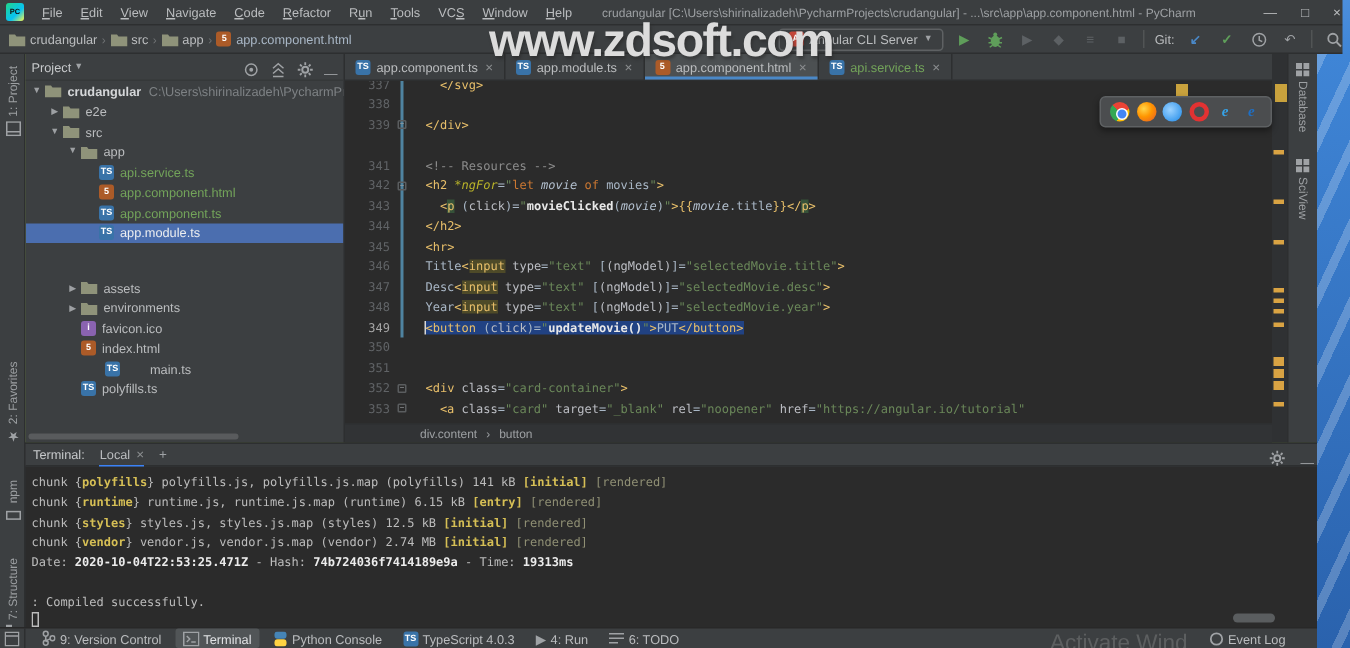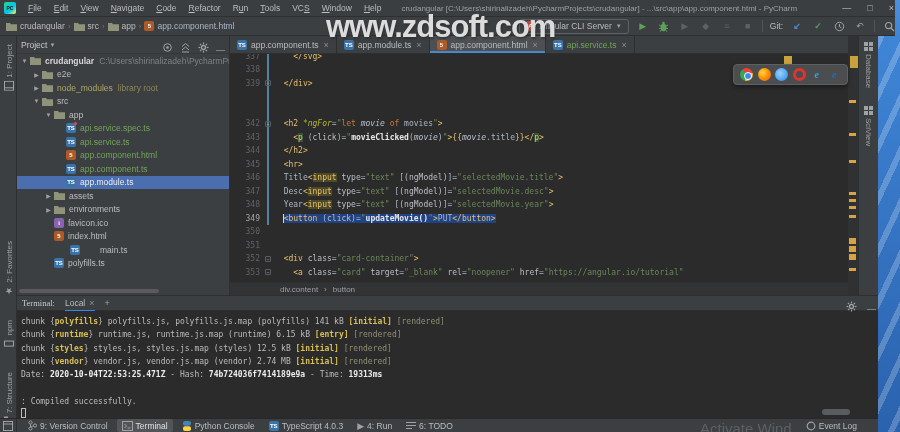--- a/index.html
+++ b/index.html
@@ -71,21 +71,21 @@
   #changebar{position:absolute;left:37px;top:0;width:2px;height:171px;background:#4f83a0;}
   #crumbbar{position:absolute;left:0;bottom:0;width:618px;height:13px;background:#313335;border-top:1px solid #2d2f30;display:flex;align-items:center;padding-left:50px;gap:6px;font-size:8px;color:#9da0a3;}
   
   #stripe{position:absolute;left:848px;top:0;width:10px;height:259px;background:#2f3133;}
   .smark{position:absolute;left:1px;width:7px;background:#d9a343;}
   #rightbar{position:absolute;left:858px;top:0;width:20px;height:259px;background:#3c3f41;border-left:1px solid #2d2f30;display:flex;flex-direction:column;align-items:center;gap:18px;padding-top:6px;}
   .vtab-r{writing-mode:vertical-rl;display:flex;align-items:center;gap:3px;font-size:8px;color:#9da0a3;white-space:nowrap;}
   
   #terminal{position:absolute;left:17px;top:295px;width:861px;height:123px;background:#2b2b2b;border-top:1px solid #2d2f30;}
   #term-header{height:15px;background:#3c3f41;display:flex;align-items:center;padding:0 5px;gap:10px;border-bottom:1px solid #2d2f30;}
-  #term-label{font-size:8.5px;color:#c8cacc;font-family:Liberation Serif, serif;}
+  #term-label{font-size:8.5px;color:#c8cacc;}
   #term-tab{display:flex;align-items:center;gap:4px;font-size:8.5px;color:#bbbdbf;border-bottom:1px solid #3b82f6;height:15px;}
   #term-right{position:absolute;right:24px;top:298px;display:flex;gap:10px;align-items:center;}
   #term-body{position:absolute;left:4px;top:16px;right:2px;bottom:0;overflow:hidden;}
   .tl{position:absolute;left:0;font:8px/13.3px "DejaVu Sans Mono",monospace;white-space:pre;}
   .tm-w{color:#bcbcbc}.tm-y{color:#d6bf55;font-weight:bold}.tm-g{color:#8f8f74}
   .tm-b{color:#ececec;font-weight:bold}.tm-l{color:#5394ce;text-decoration:underline}
   #term-cursor{position:absolute;width:5px;height:10px;border:1px solid #bcbcbc;}
   #term-scroll{position:absolute;right:28px;bottom:3px;width:28px;height:6px;background:#5a5d5f;border-radius:3px;}
   
   #statusbar{position:absolute;left:0;top:418px;width:878px;height:14px;background:#3c3f41;border-top:1px solid #282828;display:flex;align-items:center;font-size:8.5px;color:#bbbdbf;}
@@ -281,99 +281,78 @@
             <span class="tr-ico">
               <span class="ic">
                 <svg width="11" height="9" viewBox="0 0 11 9">
                   <path d="M0 1h4l1 1.3h6V9H0z" fill="#8f937a"></path>
                 </svg>
               </span>
             </span>
             <span class="tr-label  ">e2e</span>
           </div>
           <div class="tree-row" style="padding-left: 14px;">
-            <span class="tr-arrow">▶</span>
+            <span class="tr-arrow">▼</span>
             <span class="tr-ico">
               <span class="ic">
                 <svg width="11" height="9" viewBox="0 0 11 9">
                   <path d="M0 1h4l1 1.3h6V9H0z" fill="#8f937a"></path>
                 </svg>
               </span>
             </span>
-            <span class="tr-label olive ">node_modules</span>
-            <span class="tr-sub olive">library root</span>
-          </div>
-          <div class="tree-row" style="padding-left: 14px;">
+            <span class="tr-label  ">src</span>
+          </div>
+          <div class="tree-row" style="padding-left: 26px;">
             <span class="tr-arrow">▼</span>
             <span class="tr-ico">
               <span class="ic">
                 <svg width="11" height="9" viewBox="0 0 11 9">
                   <path d="M0 1h4l1 1.3h6V9H0z" fill="#8f937a"></path>
                 </svg>
               </span>
             </span>
-            <span class="tr-label  ">src</span>
-          </div>
-          <div class="tree-row" style="padding-left: 26px;">
-            <span class="tr-arrow">▼</span>
-            <span class="tr-ico">
-              <span class="ic">
-                <svg width="11" height="9" viewBox="0 0 11 9">
-                  <path d="M0 1h4l1 1.3h6V9H0z" fill="#8f937a"></path>
-                </svg>
-              </span>
-            </span>
             <span class="tr-label  ">app</span>
           </div>
           <div class="tree-row" style="padding-left: 38px;">
             <span class="tr-arrow"></span>
             <span class="tr-ico">
               <span class="ic">
-                <span class="fb fb-ts">TS<i class="specdot"></i></span>
-              </span>
-            </span>
-            <span class="tr-label green ">api.service.spec.ts</span>
+                <span class="fb fb-ts">TS</span>
+              </span>
+            </span>
+            <span class="tr-label green ">api.service.ts</span>
           </div>
           <div class="tree-row" style="padding-left: 38px;">
             <span class="tr-arrow"></span>
             <span class="tr-ico">
               <span class="ic">
+                <span class="fb fb-html">5</span>
+              </span>
+            </span>
+            <span class="tr-label green ">app.component.html</span>
+          </div>
+          <div class="tree-row" style="padding-left: 38px;">
+            <span class="tr-arrow"></span>
+            <span class="tr-ico">
+              <span class="ic">
                 <span class="fb fb-ts">TS</span>
               </span>
             </span>
-            <span class="tr-label green ">api.service.ts</span>
-          </div>
-          <div class="tree-row" style="padding-left: 38px;">
-            <span class="tr-arrow"></span>
-            <span class="tr-ico">
-              <span class="ic">
-                <span class="fb fb-html">5</span>
-              </span>
-            </span>
-            <span class="tr-label green ">app.component.html</span>
-          </div>
-          <div class="tree-row" style="padding-left: 38px;">
+            <span class="tr-label green ">app.component.ts</span>
+          </div>
+          <div class="tree-row sel" style="padding-left: 38px;">
             <span class="tr-arrow"></span>
             <span class="tr-ico">
               <span class="ic">
                 <span class="fb fb-ts">TS</span>
               </span>
             </span>
-            <span class="tr-label green ">app.component.ts</span>
-          </div>
-          <div class="tree-row sel" style="padding-left: 38px;">
-            <span class="tr-arrow"></span>
-            <span class="tr-ico">
-              <span class="ic">
-                <span class="fb fb-ts">TS</span>
-              </span>
-            </span>
             <span class="tr-label  ">app.module.ts</span>
           </div>
-          <div class="tree-row" style="padding-left: 26px;">
+          <div class="tree-row" style="padding-left: 26px; margin-top: 23px;">
             <span class="tr-arrow">▶</span>
             <span class="tr-ico">
               <span class="ic">
                 <svg width="11" height="9" viewBox="0 0 11 9">
                   <path d="M0 1h4l1 1.3h6V9H0z" fill="#8f937a"></path>
                 </svg>
               </span>
             </span>
             <span class="tr-label  ">assets</span>
           </div>
@@ -457,20 +436,21 @@
             </span>
             <span class="tx green">api.service.ts</span>
             <span class="close">×</span>
           </div>
         </div>
       <div id="code">
         <div id="changebar"></div>
       <div class="cl" style="top: -4.5px;"><span class="ln ">337</span><span class="foldc"></span><span class="ltx"><span class="tk-x">    </span><span class="tk-t">&lt;/svg&gt;</span></span></div>
           <div class="cl" style="top: 9px;"><span class="ln ">338</span><span class="foldc"></span><span class="ltx"></span></div>
           <div class="cl" style="top: 22.5px;"><span class="ln ">339</span><span class="foldc"><span class="foldbox">−</span></span><span class="ltx"><span class="tk-x">  </span><span class="tk-t">&lt;/div&gt;</span></span></div>
+          <div class="cl" style="top: 49.5px;"><span class="ln ">341</span><span class="foldc"></span><span class="ltx"><span class="tk-x">  </span><span class="tk-c">&lt;!-- Resources --&gt;</span></span></div>
           <div class="cl" style="top: 63px;"><span class="ln ">342</span><span class="foldc"><span class="foldbox">−</span></span><span class="ltx"><span class="tk-x">  </span><span class="tk-t">&lt;h2 </span><span class="tk-d">*ngFor</span><span class="tk-x">=</span><span class="tk-s">"</span><span class="tk-k">let </span><span class="tk-v">movie</span><span class="tk-k"> of </span><span class="tk-x">movies</span><span class="tk-s">"</span><span class="tk-t">&gt;</span></span></div>
           <div class="cl" style="top: 76.5px;"><span class="ln ">343</span><span class="foldc"></span><span class="ltx"><span class="tk-x">    </span><span class="tk-t">&lt;</span><span class="tk-tm">p</span><span class="tk-x"> (</span><span class="tk-a">click</span><span class="tk-x">)=</span><span class="tk-s">"</span><span class="tk-f">movieClicked</span><span class="tk-x">(</span><span class="tk-v">movie</span><span class="tk-x">)</span><span class="tk-s">"</span><span class="tk-t">&gt;</span><span class="tk-t">{{</span><span class="tk-v">movie</span><span class="tk-x">.title</span><span class="tk-t">}}</span><span class="tk-t">&lt;/</span><span class="tk-tm">p</span><span class="tk-t">&gt;</span></span></div>
           <div class="cl" style="top: 90px;"><span class="ln ">344</span><span class="foldc"></span><span class="ltx"><span class="tk-x">  </span><span class="tk-t">&lt;/h2&gt;</span></span></div>
           <div class="cl" style="top: 103.5px;"><span class="ln ">345</span><span class="foldc"></span><span class="ltx"><span class="tk-x">  </span><span class="tk-t">&lt;hr&gt;</span></span></div>
           <div class="cl" style="top: 117px;"><span class="ln ">346</span><span class="foldc"></span><span class="ltx"><span class="tk-x">  Title</span><span class="tk-t">&lt;</span><span class="tk-hi">input</span><span class="tk-x"> </span><span class="tk-a">type</span><span class="tk-x">=</span><span class="tk-s">"text"</span><span class="tk-x"> [</span><span class="tk-a">(ngModel)</span><span class="tk-x">]=</span><span class="tk-s">"selectedMovie.title"</span><span class="tk-t">&gt;</span></span></div>
           <div class="cl" style="top: 130.5px;"><span class="ln ">347</span><span class="foldc"></span><span class="ltx"><span class="tk-x">  Desc</span><span class="tk-t">&lt;</span><span class="tk-hi">input</span><span class="tk-x"> </span><span class="tk-a">type</span><span class="tk-x">=</span><span class="tk-s">"text"</span><span class="tk-x"> [</span><span class="tk-a">(ngModel)</span><span class="tk-x">]=</span><span class="tk-s">"selectedMovie.desc"</span><span class="tk-t">&gt;</span></span></div>
           <div class="cl" style="top: 144px;"><span class="ln ">348</span><span class="foldc"></span><span class="ltx"><span class="tk-x">  Year</span><span class="tk-t">&lt;</span><span class="tk-hi">input</span><span class="tk-x"> </span><span class="tk-a">type</span><span class="tk-x">=</span><span class="tk-s">"text"</span><span class="tk-x"> [</span><span class="tk-a">(ngModel)</span><span class="tk-x">]=</span><span class="tk-s">"selectedMovie.year"</span><span class="tk-t">&gt;</span></span></div>
           <div class="cl" style="top: 157.5px;"><span class="ln cur">349</span><span class="foldc"></span><span class="ltx"><span class="tk-x">  </span><span class="selbg"><span class="tk-t">&lt;button</span><span class="tk-x"> (</span><span class="tk-a">click</span><span class="tk-x">)=</span><span class="tk-s">"</span><span class="tk-f">updateMovie()</span><span class="tk-s">"</span><span class="tk-t">&gt;</span><span class="tk-x">PUT</span><span class="tk-t">&lt;/button&gt;</span></span></span></div>
           <div class="cl" style="top: 171px;"><span class="ln ">350</span><span class="foldc"></span><span class="ltx"></span></div>
           <div class="cl" style="top: 184.5px;"><span class="ln ">351</span><span class="foldc"></span><span class="ltx"></span></div>

